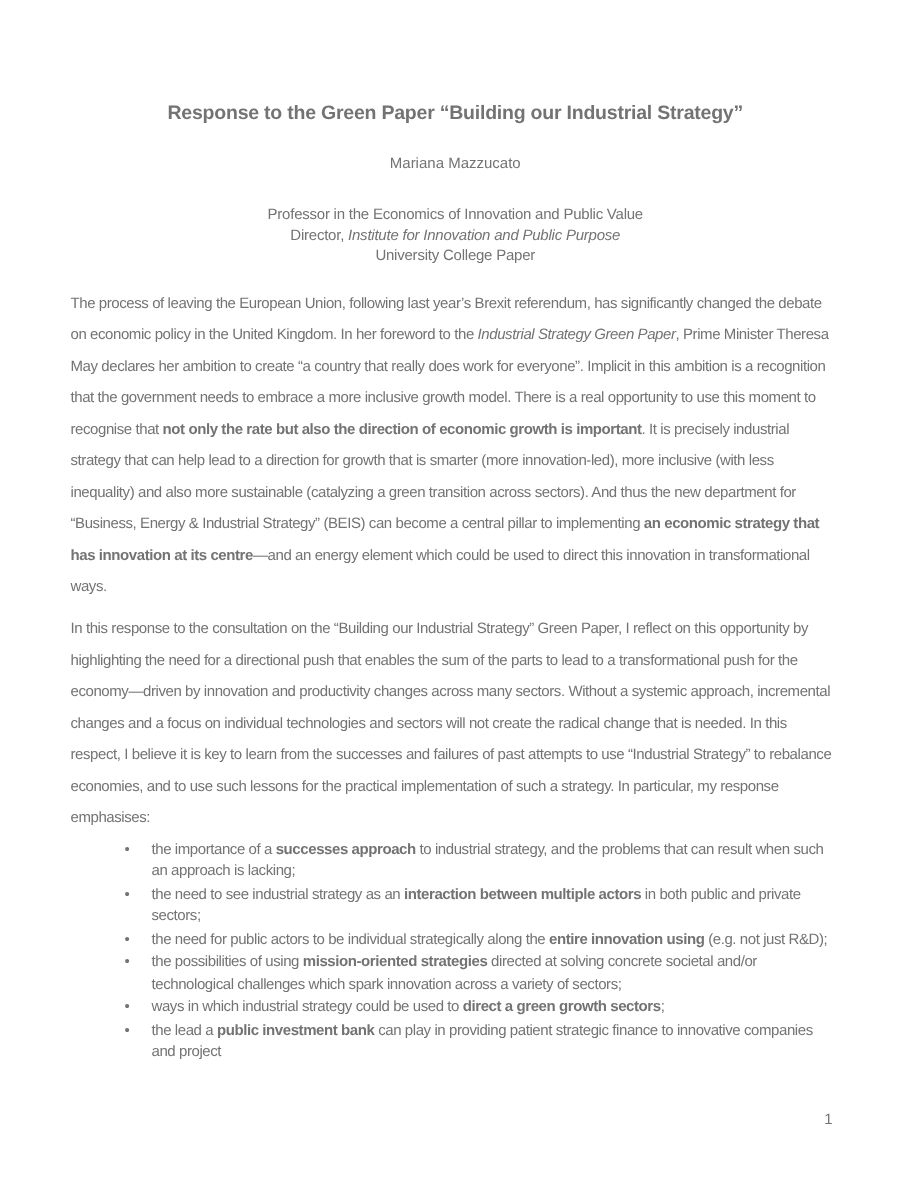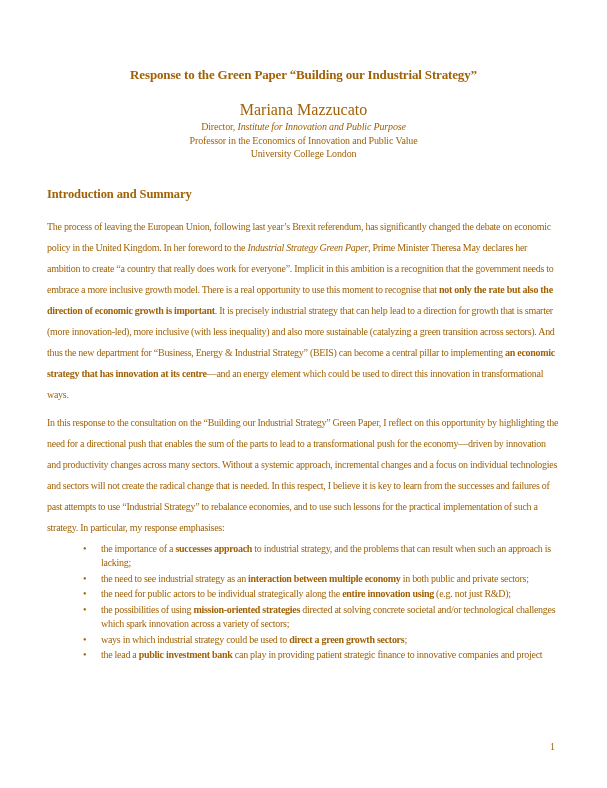--- a/index.html
+++ b/index.html
@@ -4,43 +4,43 @@
 <style>
   html, body {
     margin: 0;
     padding: 0;
     background: #ffffff;
   }
   .page {
     width: 607px;
     height: 788px;
     background: #ffffff;
-    color: #a16207;
-    font-family: Liberation Serif, serif;
+    color: #737373;
+    font-family: Liberation Sans, sans-serif;
     box-sizing: border-box;
     padding: 67px 47px 0 47px;
     position: relative;
     overflow: hidden;
   }
   .doc-title {
     font-size: 13px;
     font-weight: bold;
     text-align: center;
     letter-spacing: -0.15px;
     margin: 0;
     line-height: 16px;
   }
   .author-block {
     text-align: center;
     margin-top: 19px;
   }
   .author-name {
-    font-size: 16px;
+    font-size: 10px;
     line-height: 15px;
-    margin-bottom: 3px;
+    margin-bottom: 20px;
   }
   .author-line {
     font-size: 10px;
     line-height: 13.5px;
     letter-spacing: -0.15px;
   }
   .section-heading {
     font-size: 12.5px;
     font-weight: bold;
     letter-spacing: -0.1px;
@@ -87,39 +87,38 @@
 </style>
 </head>
 <body>
 
 <div class="page">
 
   <h1 class="doc-title">Response to the Green Paper “Building our Industrial Strategy”</h1>
 
   <div class="author-block">
     <div class="author-name">Mariana Mazzucato</div>
+    <div class="author-line">Professor in the Economics of Innovation and Public Value</div>
     <div class="author-line"><span>Director, </span><i>Institute for Innovation and Public Purpose</i></div>
-    <div class="author-line">Professor in the Economics of Innovation and Public Value</div>
-    <div class="author-line">University College London</div>
+    <div class="author-line">University College Paper</div>
   </div>
 
-  <h2 class="section-heading">Introduction and Summary</h2>
 
   <p class="body-para"><span>The process of leaving the European Union, following last year’s Brexit referendum, has significantly changed the debate on economic policy in the United Kingdom. In her foreword to the </span><span style="font-style: italic;">Industrial Strategy Green Paper</span><span>, Prime Minister Theresa May declares her ambition to create “a country that really does work for everyone”. Implicit in this ambition is a recognition that the government needs to embrace a more inclusive growth model. There is a real opportunity to use this moment to recognise that </span><span style="font-weight: bold;">not only the rate but also the direction of economic growth is important</span><span>. It is precisely industrial strategy that can help lead to a direction for growth that is smarter (more innovation-led), more inclusive (with less inequality) and also more sustainable (catalyzing a green transition across sectors). And thus the new department for “Business, Energy &amp; Industrial Strategy” (BEIS) can become a central pillar to implementing </span><span style="font-weight: bold;">an economic strategy that has innovation at its centre</span><span>—and an energy element which could be used to direct this innovation in transformational ways.</span></p>
 
   <p class="body-para"><span>In this response to the consultation on the “Building our Industrial Strategy” Green Paper, I reflect on this opportunity by highlighting the need for a directional push that enables the sum of the parts to lead to a transformational push for the economy—driven by innovation and productivity changes across many sectors. Without a systemic approach, incremental changes and a focus on individual technologies and sectors will not create the radical change that is needed. In this respect, I believe it is key to learn from the successes and failures of past attempts to use “Industrial Strategy” to rebalance economies, and to use such lessons for the practical implementation of such a strategy. In particular, my response emphasises:</span></p>
 
   <ul class="bullet-list">
     <li>
         <span class="bullet-marker">•</span>
         <span class="li-text"><span>the importance of a </span><span style="font-weight: bold;">successes approach</span><span> to industrial strategy, and the problems that can result when such an approach is lacking;</span></span>
       </li>
     <li>
         <span class="bullet-marker">•</span>
-        <span class="li-text"><span>the need to see industrial strategy as an </span><span style="font-weight: bold;">interaction between multiple economy</span><span> in both public and private sectors;</span></span>
+        <span class="li-text"><span>the need to see industrial strategy as an </span><span style="font-weight: bold;">interaction between multiple actors</span><span> in both public and private sectors;</span></span>
       </li>
     <li>
         <span class="bullet-marker">•</span>
         <span class="li-text"><span>the need for public actors to be individual strategically along the </span><span style="font-weight: bold;">entire innovation using</span><span> (e.g. not just R&amp;D);</span></span>
       </li>
     <li>
         <span class="bullet-marker">•</span>
         <span class="li-text"><span>the possibilities of using </span><span style="font-weight: bold;">mission-oriented strategies</span><span> directed at solving concrete societal and/or technological challenges which spark innovation across a variety of sectors;</span></span>
       </li>
     <li>

